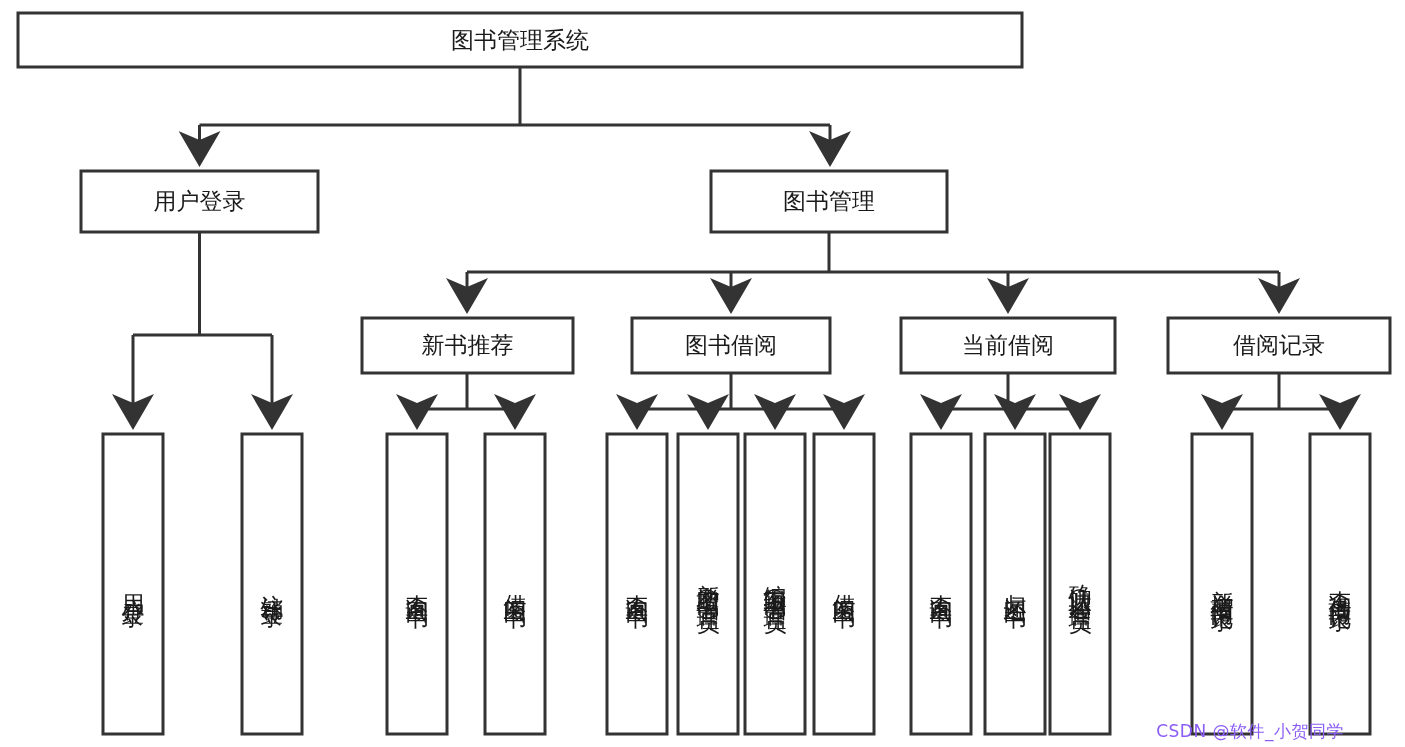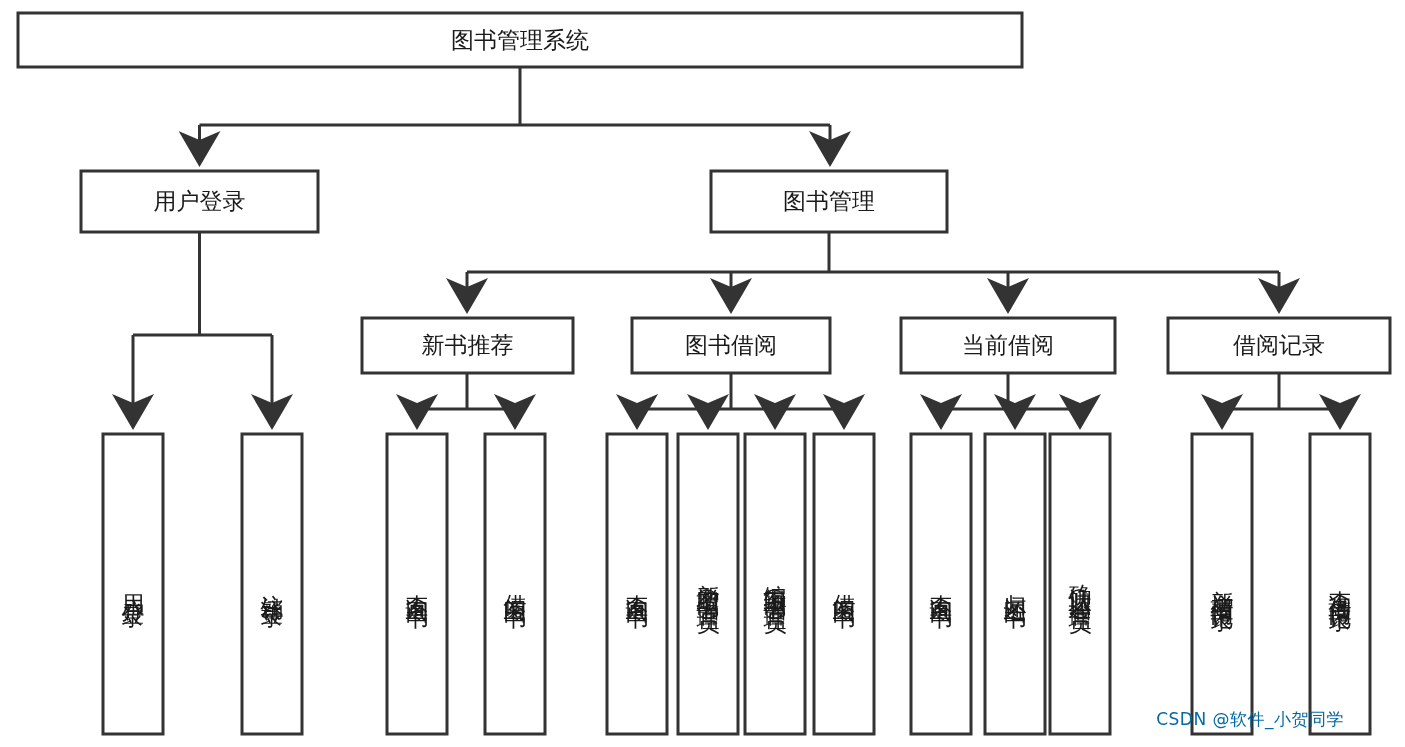--- a/index.html
+++ b/index.html
@@ -59,24 +59,24 @@
     color: #1a1a1a;
     white-space: nowrap;
     display: flex;
     align-items: center;
     justify-content: center;
     pointer-events: none;
   }
   #watermark {
     position: absolute;
     right: 10px;
-    bottom: 16px;
+    bottom: 4px;
     font-family: "DejaVu Sans", "Liberation Sans", sans-serif;
     font-size: 17px;
-    color: #0369a1;
+    color: #8b5cf6;
     white-space: nowrap;
     letter-spacing: 0.5px;
   }
 </style>
 </head>
 <body>
 
 <div id="diagram-root">
 
   <svg id="flowchart" viewBox="0 0 1405 747">

